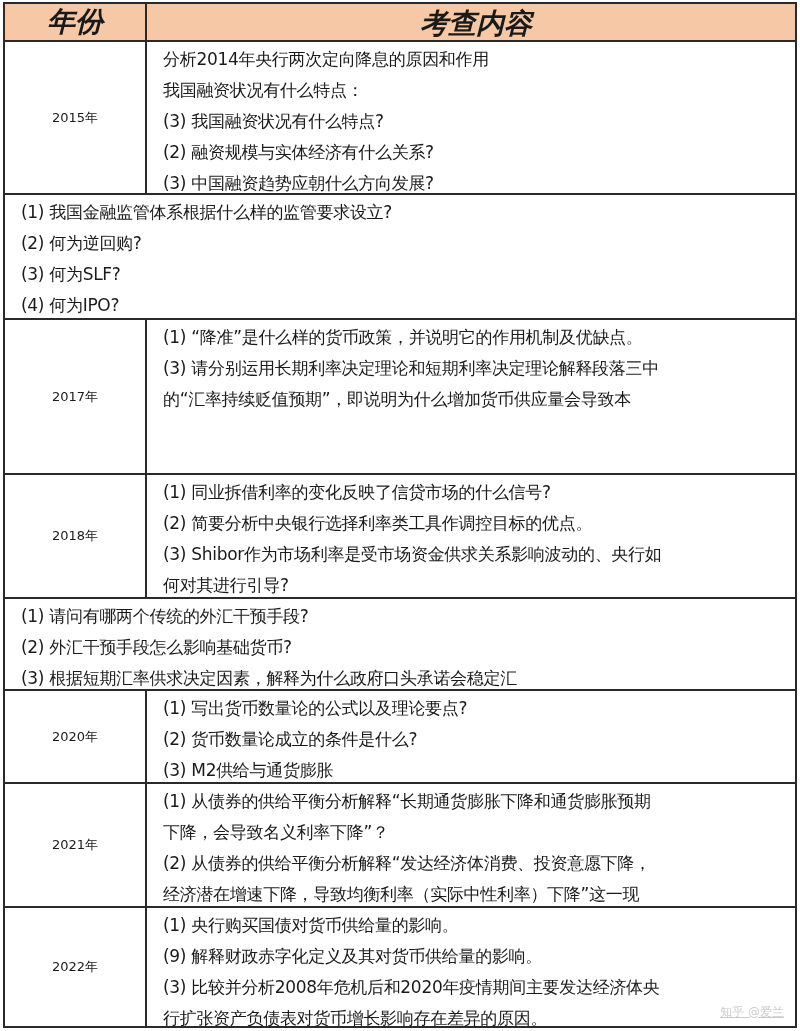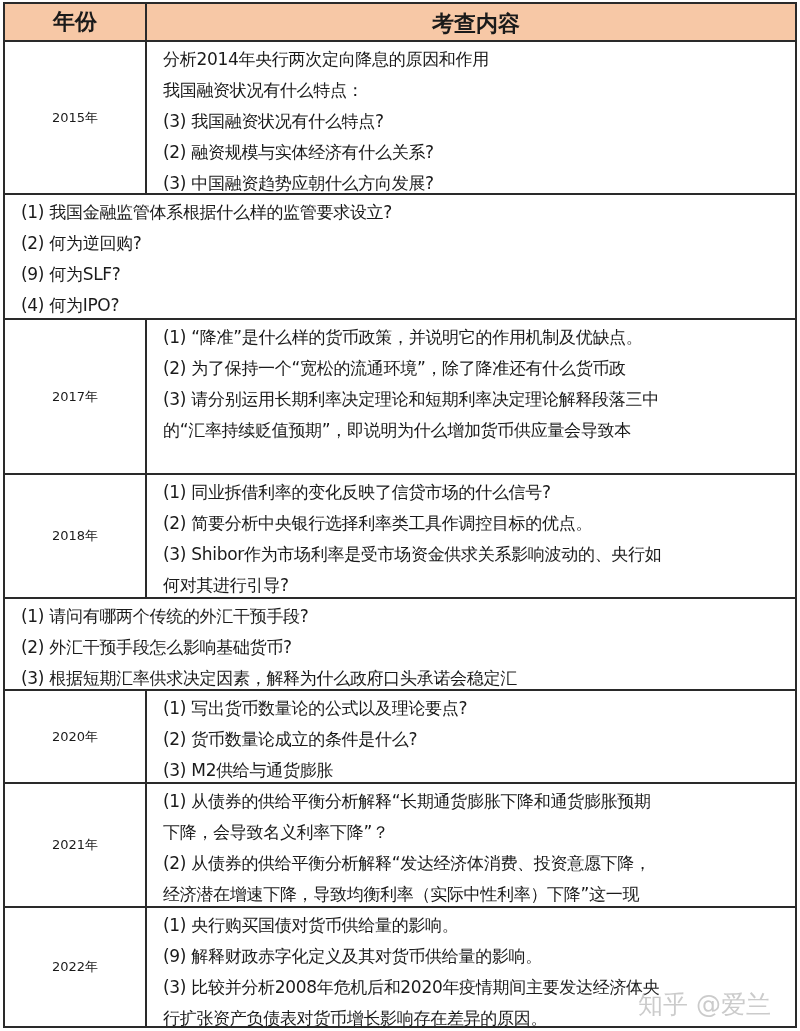--- a/index.html
+++ b/index.html
@@ -7,23 +7,23 @@
            font-family: "DejaVu Sans", "Liberation Sans", sans-serif; color: #1a1a1a; }
     .tbl { position: absolute; left: 3px; top: 2px; width: 794px; height: 1026px;
            border: 2px solid #2a2a2a; box-sizing: border-box; }
     .row { position: absolute; left: 0; right: 0; border-bottom: 2px solid #2a2a2a; box-sizing: border-box; display: flex; }
     .row:last-child { border-bottom: none; }
     .cell-year { width: 142px; border-right: 2px solid #2a2a2a; box-sizing: border-box;
                  display: flex; align-items: center; justify-content: center;
                  font-size: 13px; }
     .cell-content { flex: 1; padding: 2px 6px 0 16px; box-sizing: border-box; font-size: 17px; line-height: 31px; white-space: nowrap; overflow: hidden; }
     .head { background: #f7c8a6; }
-    .head .cell-year, .head .cell-content { font-weight: bold; font-size: 22px; justify-content: center; display: flex; align-items: center; }
+    .head .cell-year, .head .cell-content { font-weight: bold; font-size: 28px; justify-content: center; display: flex; align-items: center; font-style: italic; }
     .line { display: block; letter-spacing: -0.3px; }
-    .watermark { position: absolute; right: 29px; bottom: 10px; font-size: 25px; color: rgba(160,160,160,0.55); }
+    .watermark { position: absolute; right: 16px; bottom: 10px; font-size: 12px; color: rgba(160,160,160,0.55); text-decoration: underline; }
   </style>
 </head>
 <body>
 
 <div class="tbl">
   <div class="row head" style="top:0;height:38px;">
     <div class="cell-year">年份</div>
     <div class="cell-content">考查内容</div>
   </div>
 
@@ -35,30 +35,29 @@
       <span class="line">(3) 我国融资状况有什么特点?</span>
       <span class="line">(2) 融资规模与实体经济有什么关系?</span>
       <span class="line">(3) 中国融资趋势应朝什么方向发展?</span>
     </div>
   </div>
 
   <div class="row" style="top:191px;height:125px;">
     <div class="cell-content">
       <span class="line">(1) 我国金融监管体系根据什么样的监管要求设立?</span>
       <span class="line">(2) 何为逆回购?</span>
-      <span class="line">(9) 何为SLF?</span>
+      <span class="line">(3) 何为SLF?</span>
       <span class="line">(4) 何为IPO?</span>
     </div>
   </div>
 
   <div class="row" style="top:316px;height:155px;">
     <div class="cell-year">2017年</div>
     <div class="cell-content">
       <span class="line">(1) “降准”是什么样的货币政策，并说明它的作用机制及优缺点。</span>
-      <span class="line">(2) 为了保持一个“宽松的流通环境”，除了降准还有什么货币政</span>
       <span class="line">(3) 请分别运用长期利率决定理论和短期利率决定理论解释段落三中</span>
       <span class="line">的“汇率持续贬值预期”，即说明为什么增加货币供应量会导致本</span>
     </div>
   </div>
 
   <div class="row" style="top:471px;height:124px;">
     <div class="cell-year">2018年</div>
     <div class="cell-content">
       <span class="line">(1) 同业拆借利率的变化反映了信贷市场的什么信号?</span>
       <span class="line">(2) 简要分析中央银行选择利率类工具作调控目标的优点。</span>

